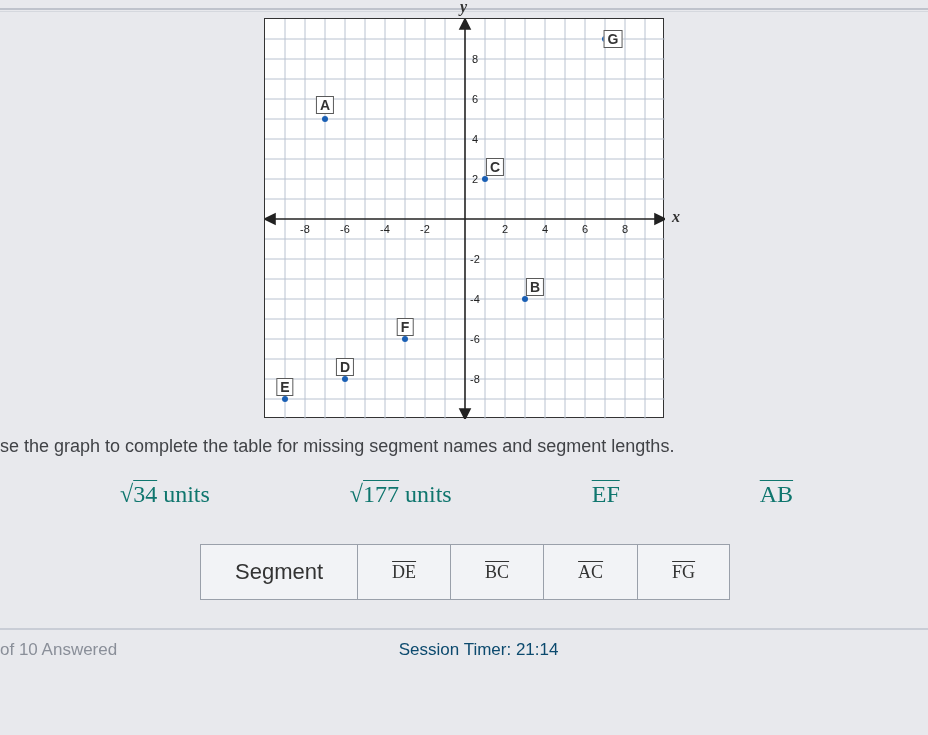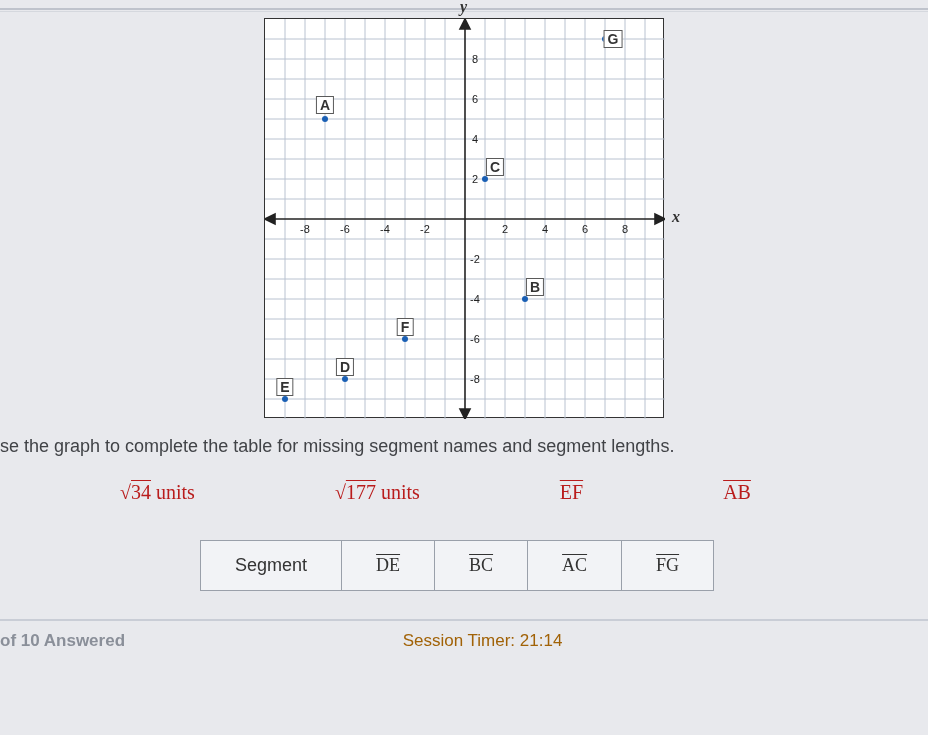--- a/index.html
+++ b/index.html
@@ -35,22 +35,22 @@
     font-size: 18px;
     color: #414347;
     padding: 8px 9px 24px 0;
   }
   .answer-row {
     display: flex;
     align-items: baseline;
     gap: 140px;
     padding-left: 120px;
     font-family: "Times New Roman", serif;
-    font-size: 20px;
-    color: #b91c1c;
+    font-size: 24px;
+    color: #0f766e;
     margin-bottom: 36px;
   }
   .answer-row .item { white-space: nowrap; }
   .overline {
     text-decoration: overline;
     text-decoration-thickness: 1px;
   }
   .table-wrap {
     display: flex;
     justify-content: flex-start;
@@ -63,38 +63,38 @@
     font-size: 18px;
   }
   table.seg td {
     border: 1px solid #9aa0aa;
     padding: 14px 34px;
     text-align: center;
     background: #f2f3f6;
   }
   table.seg td.head {
     font-family: Arial, sans-serif;
-    font-size: 18px;
+    font-size: 22px;
     color: #333;
   }
   .footer {
     border-top: 2px solid #c9cdd6;
     display: flex;
     justify-content: space-between;
     align-items: center;
     padding: 10px 8px 0 0;
     font-size: 17px;
     color: #5f6470;
   }
-  .footer .left { color: #8a8f99; font-weight: bold; }
+  .footer .left { color: #8a8f99; }
   .footer .center {
     flex: 1;
     text-align: center;
     font-family: Arial, sans-serif;
-    color: #a16207;
+    color: #0c4a6e;
   }
   .pt-label {
     position: absolute;
     font-family: Arial, sans-serif;
     font-size: 14px;
     font-weight: bold;
     background: #fff;
     border: 1px solid #5a5a5a;
     padding: 0 3px;
     line-height: 16px;

